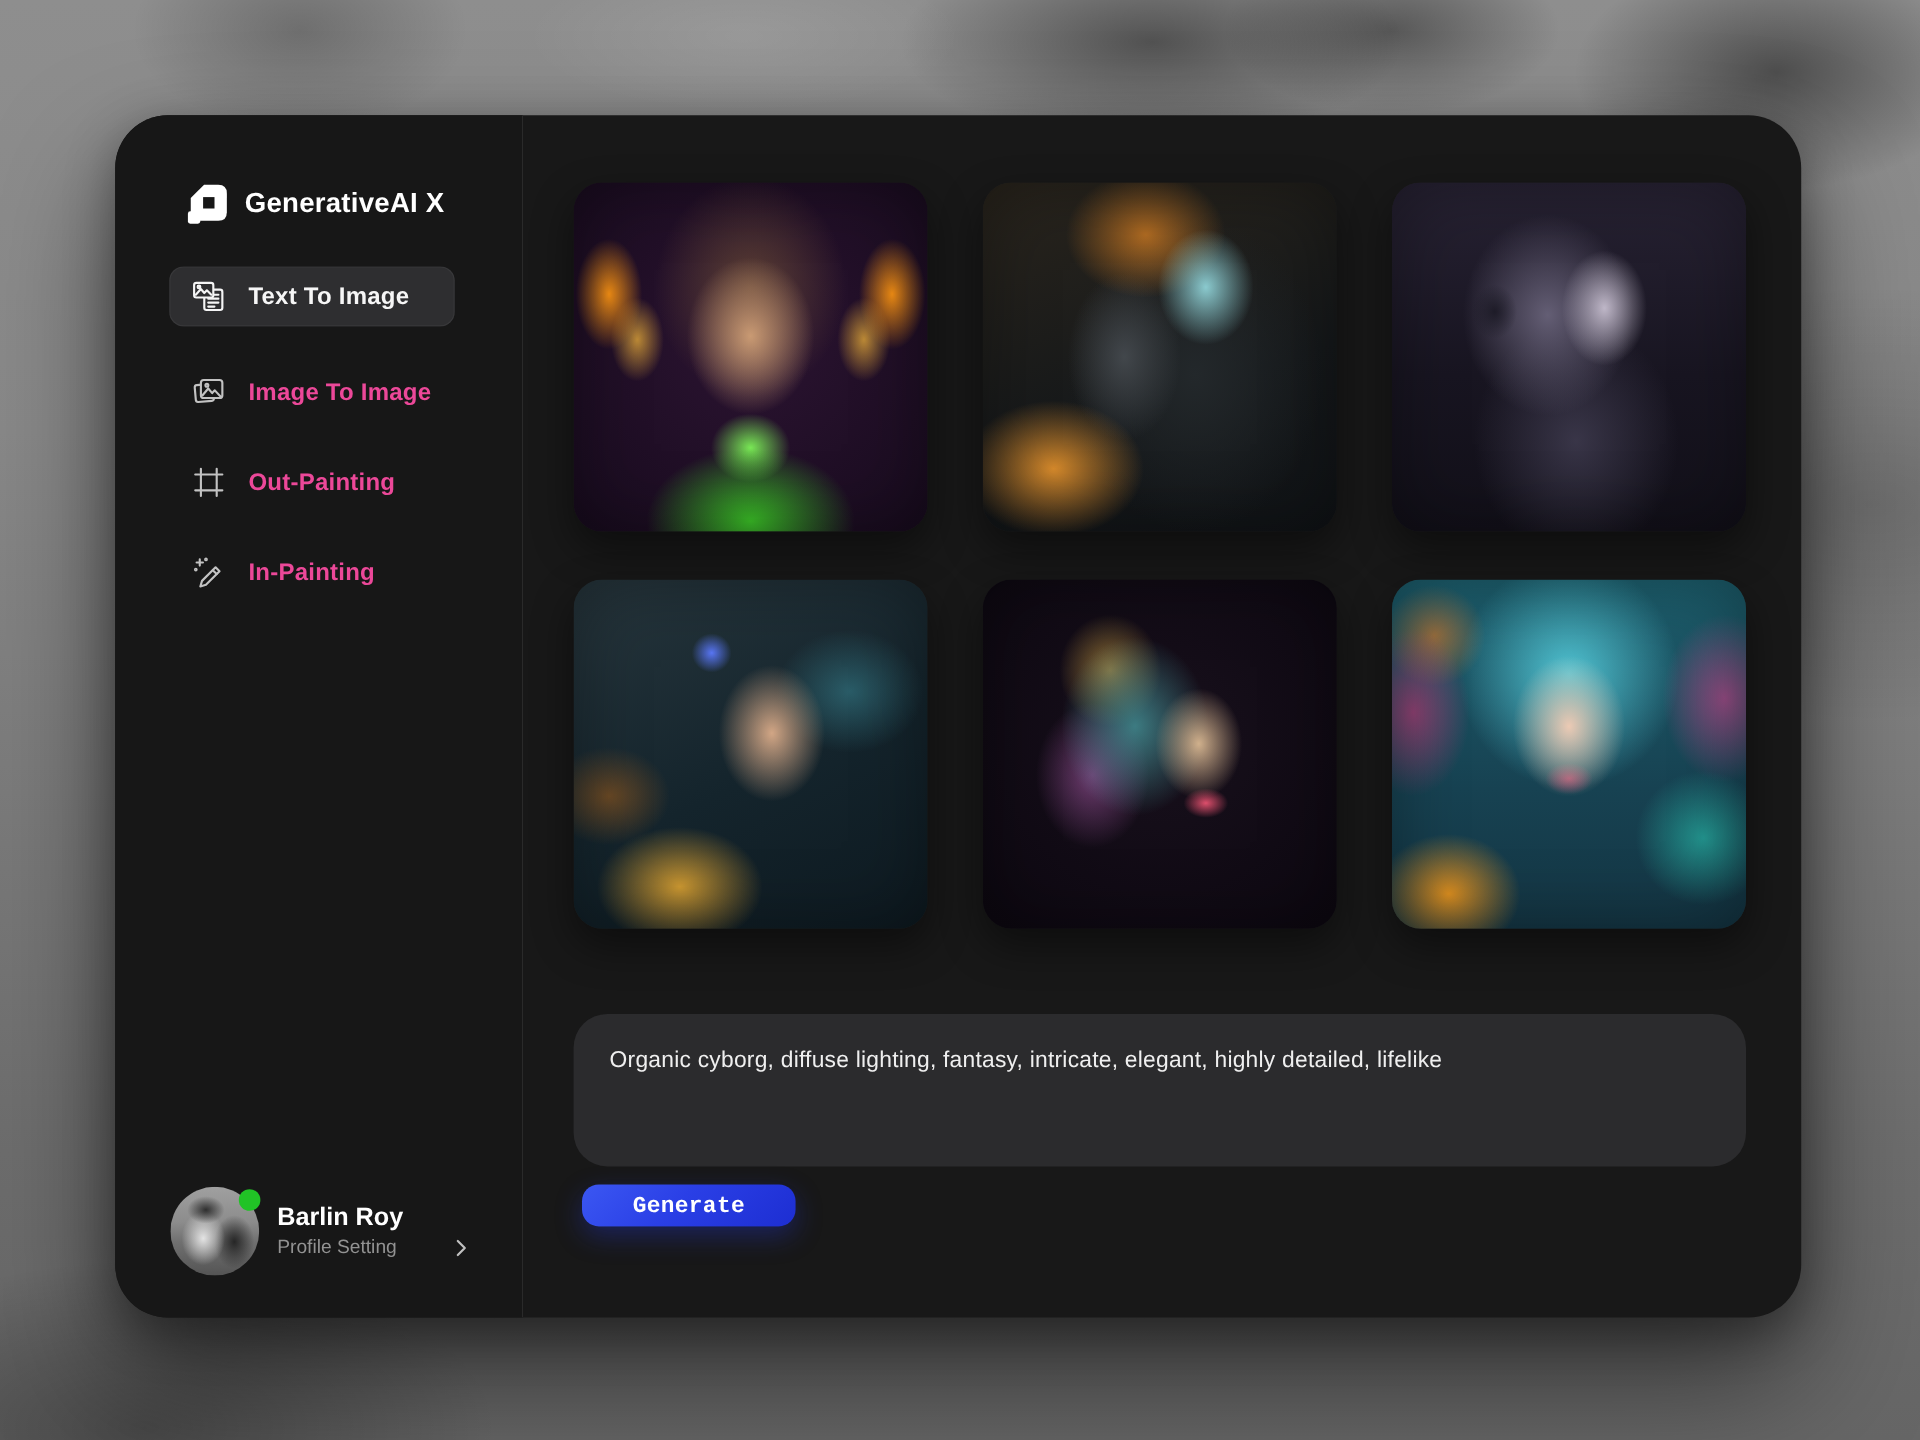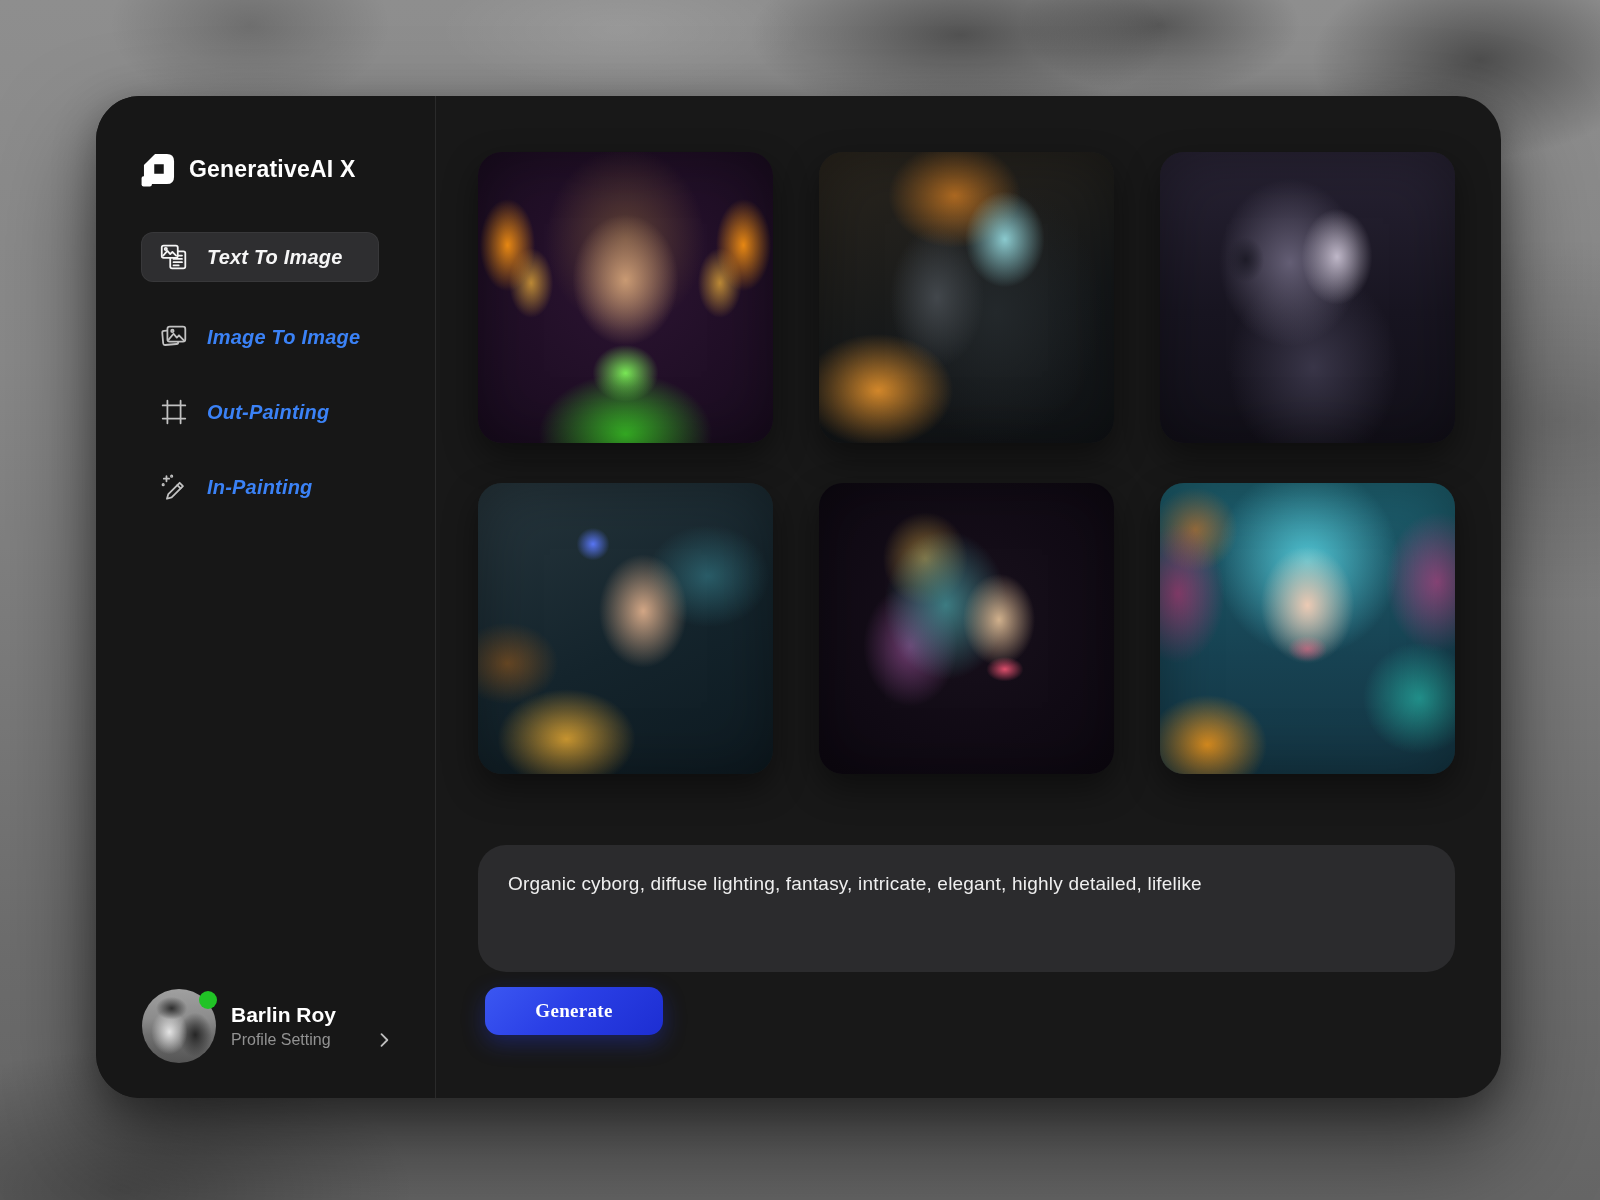--- a/index.html
+++ b/index.html
@@ -21,31 +21,31 @@
   .window {
     position:absolute; left:96px; top:96px; width:1405px; height:1002px;
     background:#181818; border-radius:44px;
     box-shadow:0 50px 100px rgba(0,0,0,.5), 0 12px 40px rgba(0,0,0,.35);
   }
 
   
   .sidebar { position:absolute; left:0; top:0; width:340px; height:100%;
     border-right:1px solid #2a2a2a; border-radius:44px 0 0 44px; background:#171717; }
 
-  .logo-row { position:absolute; left:44px; top:54px; display:flex; align-items:center; gap:11px; }
+  .logo-row { position:absolute; left:59px; top:54px; display:flex; align-items:center; gap:11px; }
   .logo-mark { width:38px; height:38px; display:block; }
   .logo-text { color:#fff; font-size:23px; font-weight:bold; letter-spacing:.2px; white-space:nowrap; }
 
-  .menu { position:absolute; left:45px; top:136px; width:238px;font-style:italic; }
+  .menu { position:absolute; left:45px; top:126px; width:238px; }
   .menu-item { display:flex; align-items:center; gap:17px; height:50px; padding:0 17px;
     border-radius:12px; cursor:pointer; }
   .menu-item.active { background:#2e2e30; box-shadow:inset 0 0 0 1px rgba(255,255,255,.05); margin-bottom:30px; }
   .menu-item + .menu-item { margin-bottom:25px; }
   .menu-item .mi-icon { width:32px; height:32px; flex:0 0 32px; display:block; }
-  .menu-item .mi-label { font-size:20px; font-weight:600; color:#3b82f6; letter-spacing:.2px; white-space:nowrap; }
+  .menu-item .mi-label { font-size:20px; font-weight:600; color:#ec4899; letter-spacing:.2px; white-space:nowrap; }
   .menu-item.active .mi-label { color:#f6f6f6; }
 
   .profile { position:absolute; left:46px; bottom:34px; width:252px; height:76px;
     display:flex; align-items:center; gap:15px; cursor:pointer; }
   .avatar-wrap { position:relative; width:74px; height:74px; flex:0 0 74px; }
   .avatar { width:74px; height:74px; border-radius:50%;
     background:
       radial-gradient(30% 22% at 40% 26%, #2f2f2f, transparent 70%),
       radial-gradient(34% 42% at 37% 58%, #e4e4e4, rgba(228,228,228,0) 72%),
       radial-gradient(30% 40% at 72% 62%, #262626, transparent 75%),
@@ -108,24 +108,24 @@
     radial-gradient(20% 30% at 6% 38%, rgba(215,55,125,.6), transparent 80%),
     radial-gradient(22% 30% at 94% 34%, rgba(225,70,150,.6), transparent 80%),
     radial-gradient(24% 24% at 88% 74%, rgba(40,185,170,.7), transparent 80%),
     radial-gradient(18% 18% at 12% 16%, rgba(205,120,45,.7), transparent 80%),
     linear-gradient(180deg,#1d5f6e 0%,#174252 60%,#143543 100%); }
 
   .prompt-box { position:absolute; left:382px; top:749px; width:977px; height:127px;
     background:#2b2b2d; border-radius:28px; padding:26px 30px;
     color:#efefef; font-size:19px; letter-spacing:.2px; line-height:1.35; cursor:text; }
 
-  .generate-btn { position:absolute; left:389px; top:891px; width:178px; height:48px;
+  .generate-btn { position:absolute; left:389px; top:891px; width:178px; height:35px;
     border:none; border-radius:14px; cursor:pointer;
     background:linear-gradient(135deg,#3b57f2 0%,#2a3fe6 45%,#1d2ed2 100%);
-    color:#fff; font-family:Liberation Serif, serif;
+    color:#fff; font-family:Liberation Mono, monospace;
     font-size:19px; font-weight:bold; letter-spacing:.3px;
     box-shadow:0 8px 22px rgba(35,55,220,.35); }
 
   svg .st { fill:none; stroke:#c2c2c2; stroke-width:1.9; stroke-linecap:round; stroke-linejoin:round; }
   svg .st-active { stroke:#f5f5f5; }
   svg .fill-pill { fill:#2e2e30; }
   svg .fill-side { fill:#171717; }
 </style>
 </head>
 <body>

